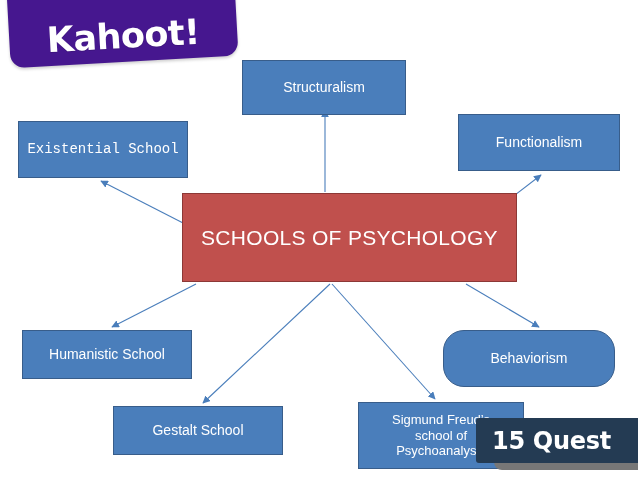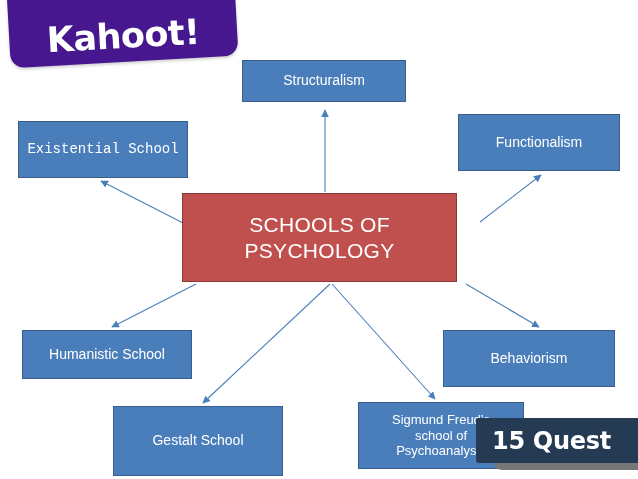--- a/index.html
+++ b/index.html
@@ -71,27 +71,27 @@
     border: 1px solid #385D8A;
     font-size: 14px;
   }
   .node-center {
     background: #C0504D;
     border: 1px solid #8C3836;
     font-size: 21px;
     letter-spacing: 0.3px;
   }
 
-  #node-structuralism   { left: 242px; top: 60px;  width: 164px; height: 42px; }
+  #node-structuralism   { left: 242px; top: 60px;  width: 164px; height: 55px; }
   #node-existential     { left: 18px;  top: 121px; width: 170px; height: 57px; font-family: Liberation Mono, monospace; }
   #node-functionalism   { left: 458px; top: 114px; width: 162px; height: 57px; }
-  #node-center          { left: 182px; top: 193px; width: 275px; height: 89px; }
+  #node-center          { left: 182px; top: 193px; width: 335px; height: 89px; }
   #node-humanistic      { left: 22px;  top: 330px; width: 170px; height: 49px; }
-  #node-behaviorism     { left: 443px; top: 330px; width: 172px; height: 57px; }
-  #node-gestalt         { left: 113px; top: 406px; width: 170px; height: 70px; }
+  #node-behaviorism     { left: 443px; top: 330px; width: 172px; height: 57px; border-radius: 21px; }
+  #node-gestalt         { left: 113px; top: 406px; width: 170px; height: 49px; }
   #node-freud           { left: 358px; top: 402px; width: 166px; height: 67px;
                           font-size: 13px; }
 
   
   #questions-banner-shadow {
     position: absolute;
     left: 494px;
     top: 428px;
     width: 160px;
     height: 42px;

